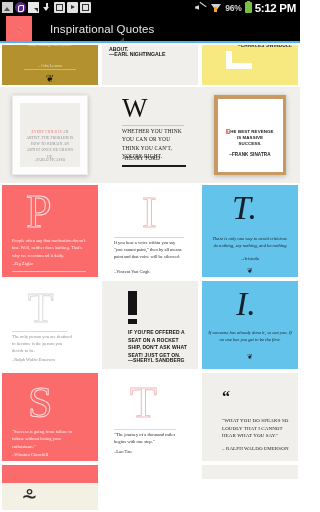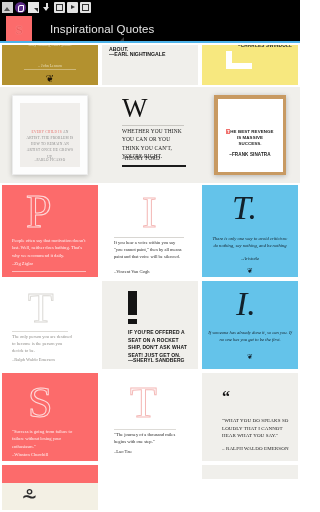--- a/index.html
+++ b/index.html
@@ -226,20 +226,27 @@
   <div class="statusbar">
     <div class="sb-left">
       <span class="sb-ico ico-gallery"></span>
       <span class="sb-ico ico-skype"></span>
       <span class="sb-ico ico-sq"></span>
       <span class="sb-ico ico-dl"></span>
       <span class="sb-ico ico-clip"></span>
       <span class="sb-ico ico-play"></span>
       <span class="sb-ico ico-clip"></span>
     </div>
+    <div class="sb-right">
+      <span class="ico-mute"></span>
+      <span class="ico-wifi"></span>
+      <span class="sb-batt-txt">96%</span>
+      <span class="ico-batt"></span>
+      <span class="sb-clock">5:12 PM</span>
+    </div>
   </div>
 
   <div class="actionbar">
     <div class="app-logo">
       <span class="glyph">S</span>
     </div>
     <div class="app-title">Inspirational Quotes</div>
     <div class="ab-handle"></div>
     <div class="ab-underline"></div>
   </div>

